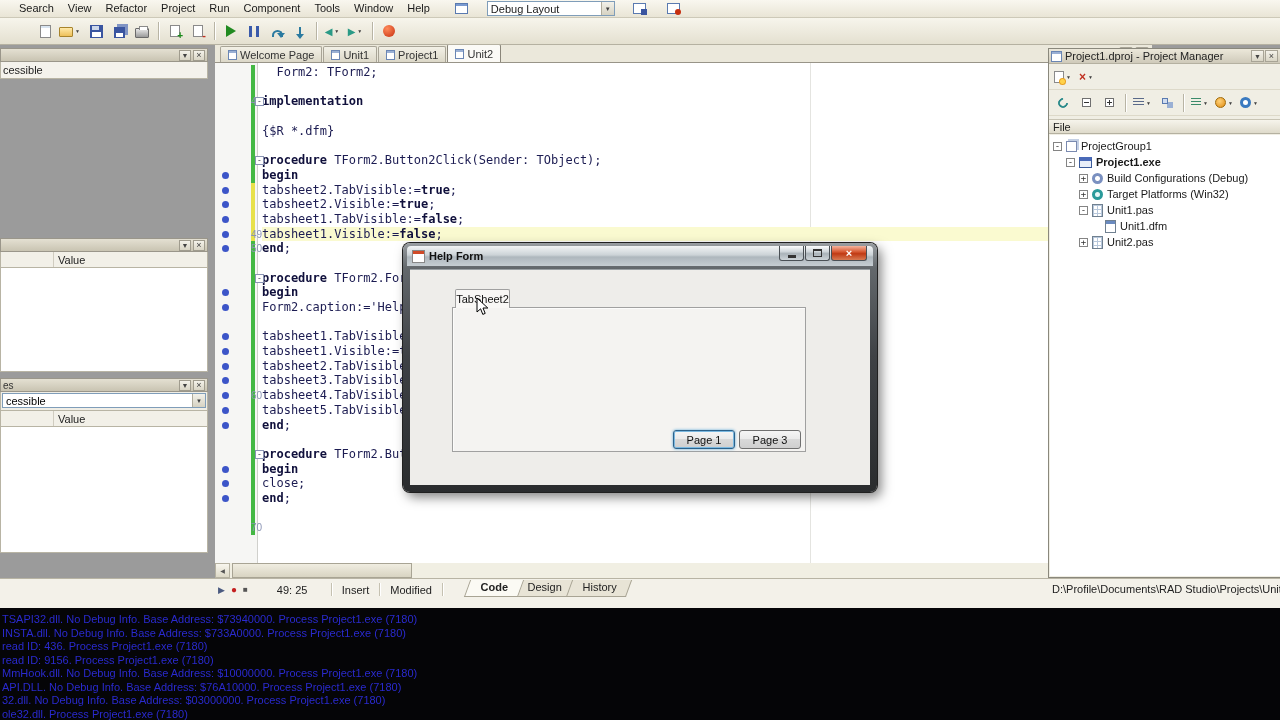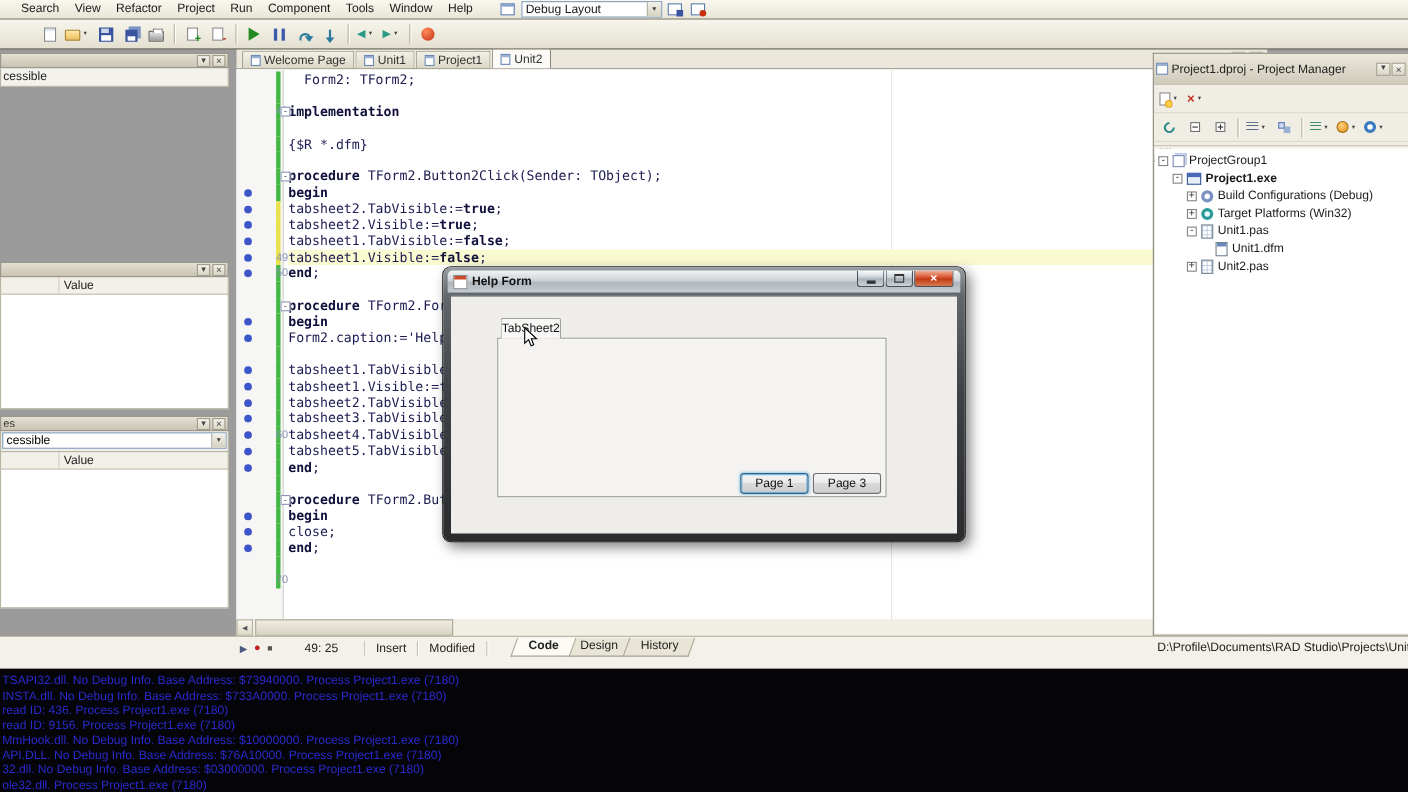--- a/index.html
+++ b/index.html
@@ -4,21 +4,21 @@
 <style>
 *{box-sizing:border-box}
 html,body{margin:0;padding:0;background:#000}
 body{width:1280px;height:720px;overflow:hidden;font-family:"Liberation Sans",sans-serif;position:relative}
 #screen{position:absolute;left:0;top:0;width:1280px;height:720px}
 
 
 .menubar{position:absolute;left:0;top:0;width:1280px;height:18px;background:linear-gradient(#f9f7ef,#e9e5d6);border-bottom:1px solid #cdc9b8;display:flex;align-items:center;font-size:11px;color:#1a1a1a;padding-left:12px;z-index:5}
 .menuitems{display:flex;height:100%;}
 .mitem{padding:0 7px;line-height:17px;cursor:default}
-.mright{display:flex;align-items:center;gap:3px;margin-left:16px}
+.mright{display:flex;align-items:center;gap:16px;margin-left:16px}
 .layout-combo{width:128px;height:15px;background:#fff;border:1px solid #7f9db9;display:flex;align-items:center;justify-content:space-between;font-size:11px;padding-left:3px}
 .combo-arrow{width:13px;height:13px;background:linear-gradient(#f2f1ea,#d6d2c2);border-left:1px solid #b0ac9c;display:flex;align-items:center;justify-content:center}
 .combo-arrow::before{content:'▼';font-size:6px;color:#404040}
 
 
 .toolbar{position:absolute;left:0;top:18px;width:1280px;height:27px;background:linear-gradient(#f7f5ec,#e4e0d0);border-bottom:1px solid #b5b1a1;display:flex;align-items:center;padding-left:34px;gap:1px;z-index:5}
 .tbtn{min-width:22px;height:21px;display:flex;align-items:center;justify-content:center;border-radius:2px;padding:0 2px;position:relative}
 .tbtn.small{min-width:18px;height:17px}
 .tdrop{width:9px;height:100%;display:flex;align-items:center;justify-content:center}
 .tdrop::before{content:'▼';font-size:5px;color:#404040}
@@ -104,21 +104,21 @@
 .vscroll .down{bottom:0;left:0}
 .vthumb{position:absolute;left:0;top:17px;width:15px;height:54px;background:linear-gradient(90deg,#f0ede1,#d8d4c2);border:1px solid #a8a494;border-radius:1px}
 .hscroll{position:absolute;left:0;bottom:0;right:15px;height:15px;background:#f1efe3}
 .hscroll .left{left:0;top:0}
 .hscroll .right{right:0;top:0}
 .hthumb{position:absolute;left:17px;top:0;width:180px;height:15px;background:linear-gradient(#f0ede1,#d8d4c2);border:1px solid #a8a494}
 .scorner{position:absolute;right:0;bottom:0;width:15px;height:15px;background:#ece9dd}
 
 
 .pm{position:absolute;left:1048px;top:3px;width:232px;bottom:0;background:#f0eee4;border:1px solid #8a887c;border-right:none}
-.pm-title{height:28px;background:linear-gradient(#ece8da,#cfcaba);display:flex;align-items:center;gap:3px;padding:0 2px;font-size:11px;color:#222;border-bottom:1px solid #b5b1a1;white-space:nowrap;overflow:hidden}
+.pm-title{height:15px;background:linear-gradient(#ece8da,#cfcaba);display:flex;align-items:center;gap:3px;padding:0 2px;font-size:11px;color:#222;border-bottom:1px solid #b5b1a1;white-space:nowrap;overflow:hidden}
 .pm-title-icon{width:11px;height:11px;background:#fff;border:1px solid #6a86b4;box-shadow:inset 0 2px 0 #9ab0d4;flex:none}
 .pm-title-btns{margin-left:auto;display:flex;gap:1px}
 .pm-tbtn{width:13px;height:12px;background:linear-gradient(#f4f2ea,#d9d5c5);border:1px solid #a8a496;display:flex;align-items:center;justify-content:center;color:#444}
 .pm-toolbar{height:26px;display:flex;align-items:center;gap:1px;padding:2px 3px;border-bottom:1px solid #ddd9c9}
 .pm-file{height:15px;background:linear-gradient(#f6f4ec,#dfdbcb);border-top:1px solid #c8c4b4;border-bottom:1px solid #b5b1a1;font-size:11px;display:flex;align-items:center;padding-left:4px;color:#222;margin-top:3px}
 #pmTree{position:absolute;left:1px;right:0;bottom:1px;top:86px;background:#fff;padding-top:3px;overflow:hidden}
 .trow{display:flex;align-items:center;height:16px;font-size:11px;color:#1a1a1a;white-space:nowrap}
 .texp{width:9px;height:9px;border:1px solid #848484;background:#fff;font:9px/7px "DejaVu Sans Mono",monospace;text-align:center;color:#333;margin-right:4px;flex:none}
 .texp-sp{width:13px;flex:none}
 .ticn{width:13px;height:13px;margin-right:4px;flex:none;position:relative;display:inline-flex;align-items:center;justify-content:center}

